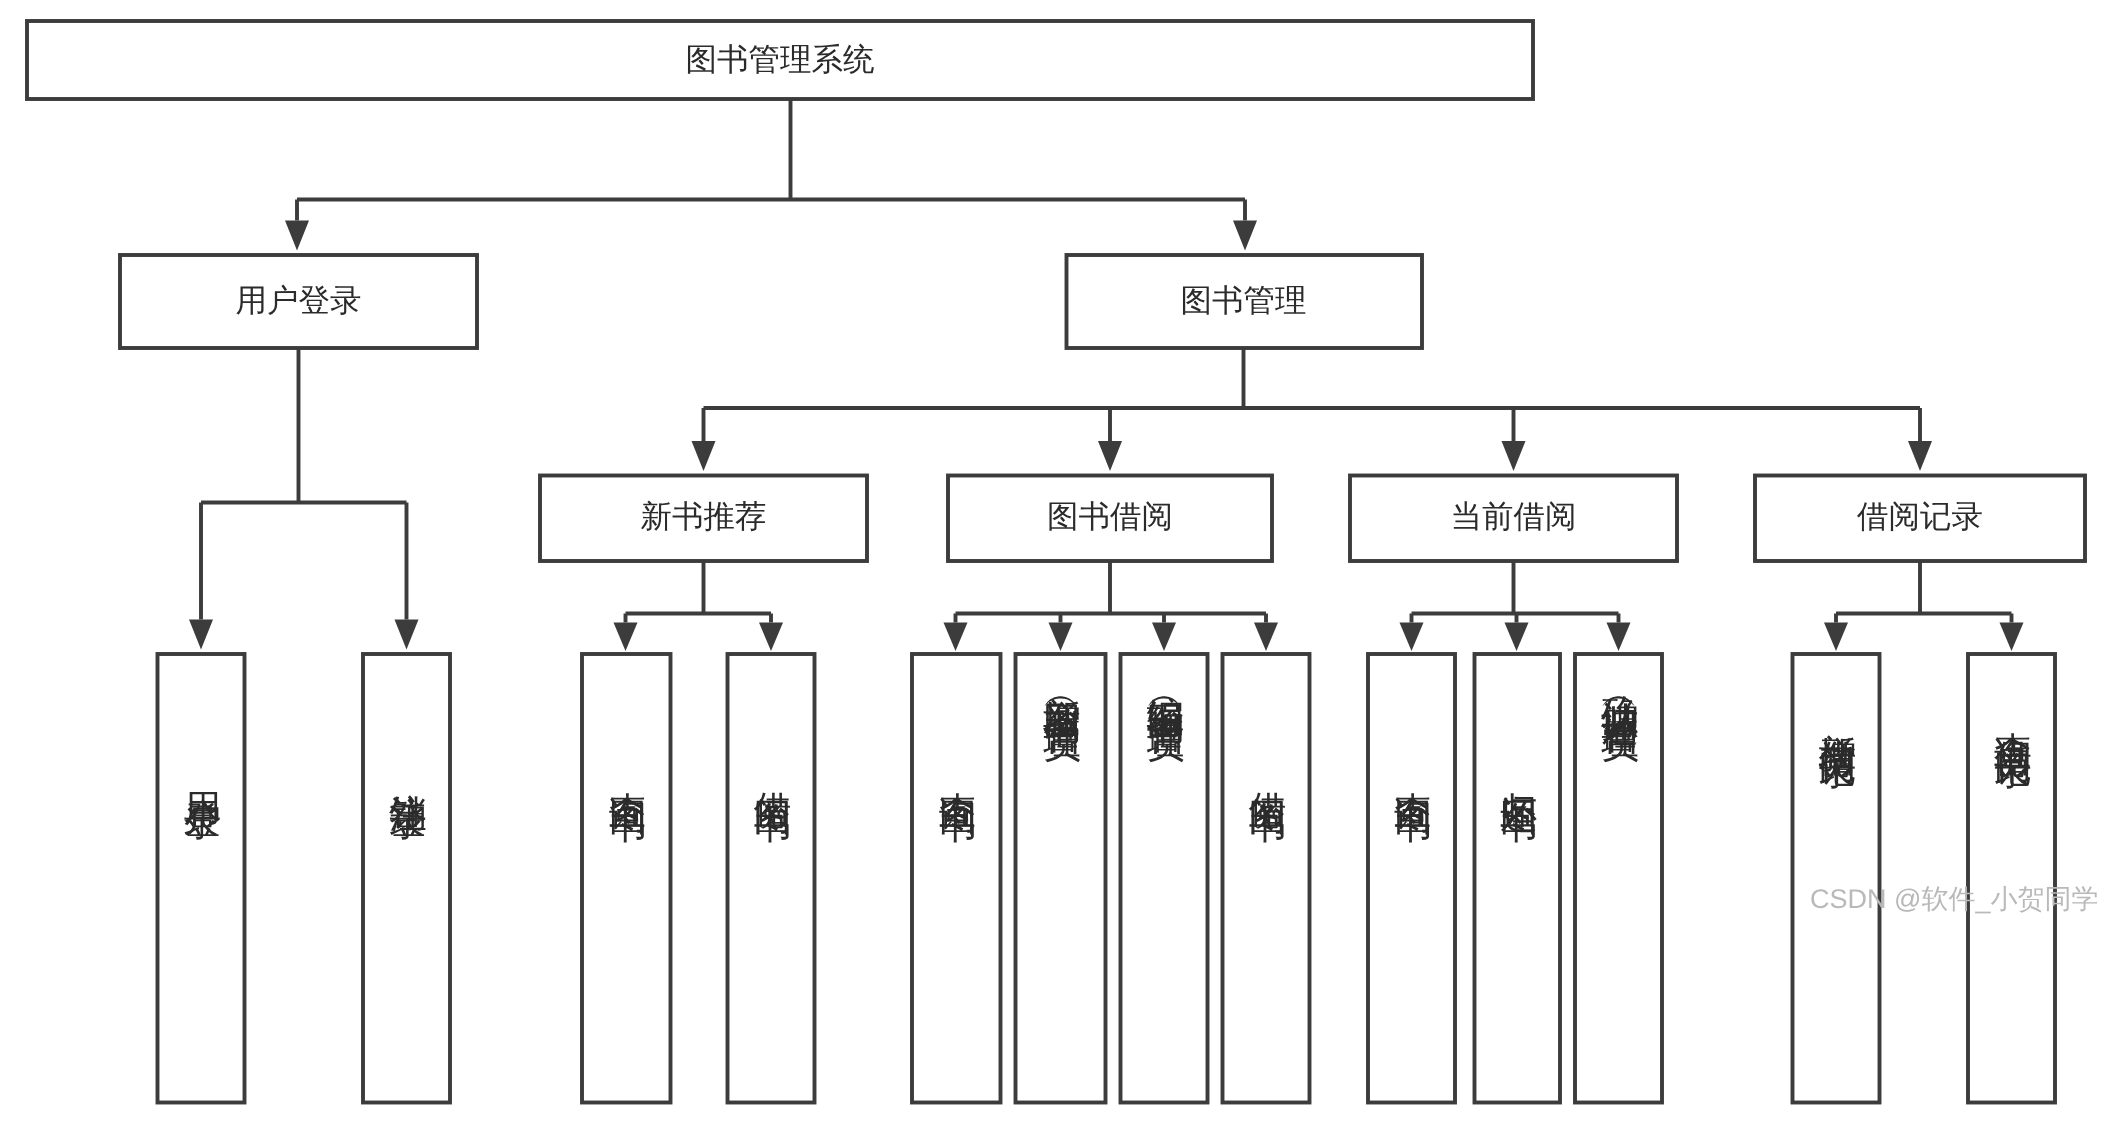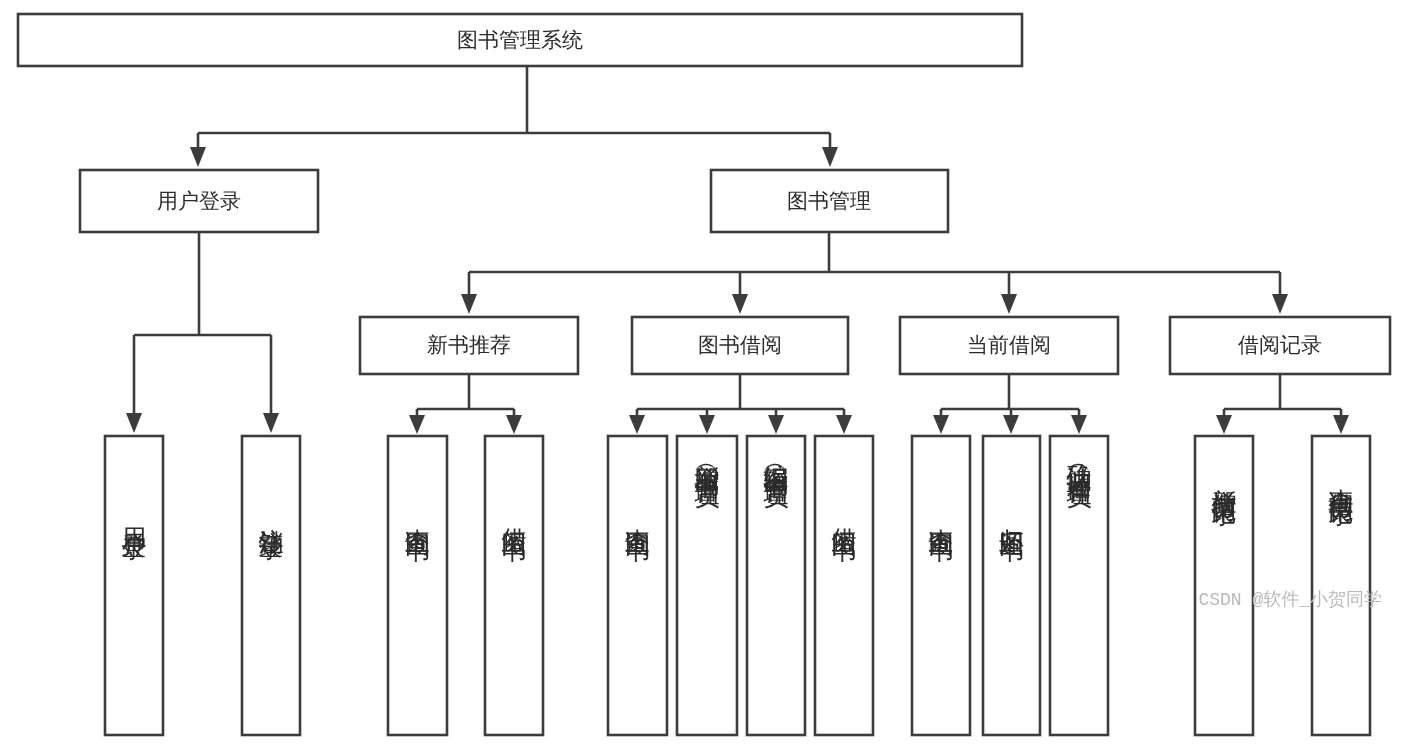--- a/index.html
+++ b/index.html
@@ -61,23 +61,23 @@
     text-orientation: upright;
     font-family: "Liberation Sans", "DejaVu Sans", sans-serif;
     font-size: 25px;
     line-height: 1;
     letter-spacing: 3px;
     color: #2b2b2b;
     white-space: nowrap;
   }
   .watermark {
     position: absolute;
-    right: 23px;
+    right: 6px;
     bottom: 5px;
-    font-family: Liberation Mono, monospace;
+    font-family: Liberation Sans, sans-serif;
     font-size: 18px;
     color: #b9b9b9;
     white-space: nowrap;
     pointer-events: none;
     margin-top: 40px;
   }
 </style>
 </head>
 <body>
 

